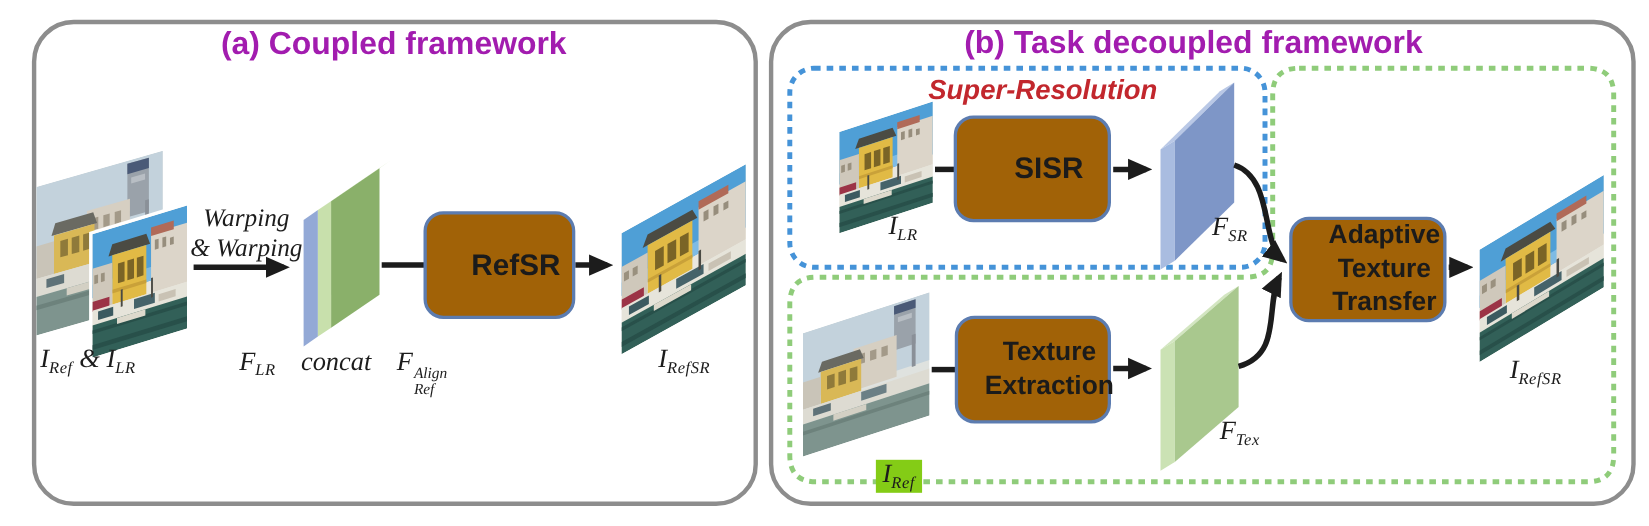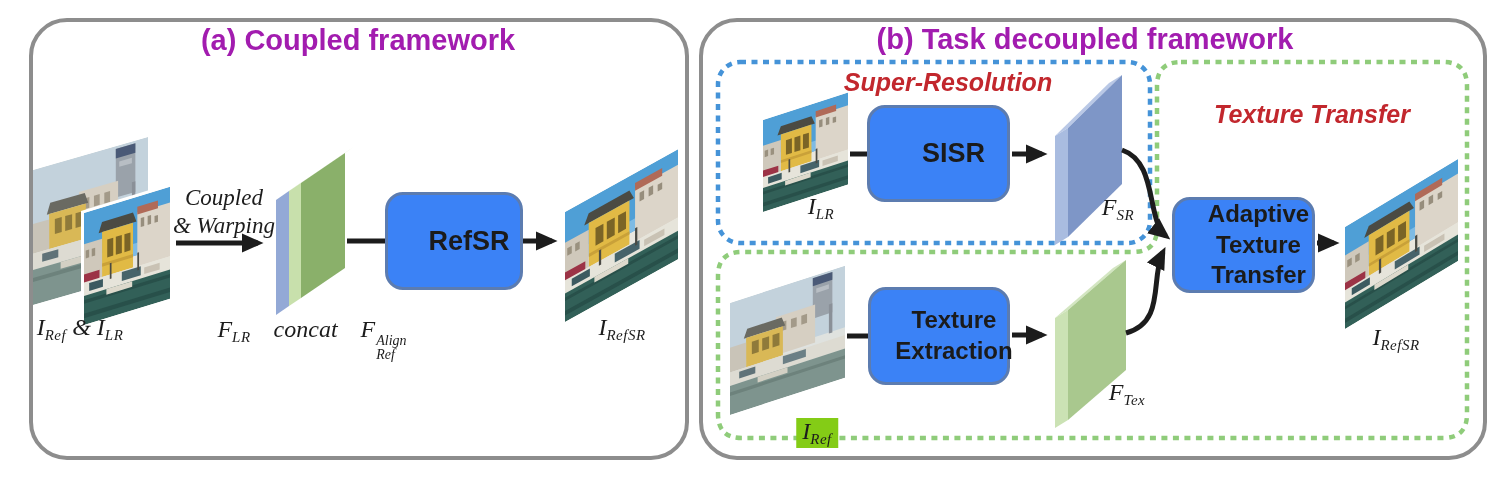--- a/index.html
+++ b/index.html
@@ -13,21 +13,21 @@
   .dash-green{fill:none;stroke:var(--green_dash);stroke-width:4.5;stroke-dasharray:6 5.5;}
   .ln{stroke:var(--arrow);stroke-width:5;fill:none;}
   .lbl{position:absolute;transform:translateX(-50%);white-space:nowrap;color:#1c1c1c;}
   .title{font-weight:bold;font-size:29px;color:#a21caf;}
   .math{font-family:"Liberation Serif",serif;font-style:italic;font-size:24px;}
   .math .sb{font-size:15px;font-style:italic;vertical-align:-0.35em;letter-spacing:0.5px;}
   .math .op{font-style:italic;margin:0 23px;}
   .stk{display:inline-flex;flex-direction:column;align-items:flex-start;font-size:14px;
        line-height:1.05;vertical-align:-0.55em;margin-left:1px;font-style:italic;}
   .red{font-weight:bold;font-style:italic;font-size:25px;color:var(--red_label);}
-  .nodebox{position:absolute;background:#3b82f6;border:3.5px solid var(--box_border);
+  .nodebox{position:absolute;background:#a16207;border:3.5px solid var(--box_border);
        border-radius:18px;display:flex;flex-direction:column;align-items:center;
        justify-content:center;font-weight:bold;color:#1b1b1b;box-sizing:border-box;padding-left:30px;}
   .fs27{font-size:27px;}
   .fs24{font-size:24px;line-height:1.28;}
   .whitebg{background:#84cc16;padding:0 6px;}
 </style>
 </head>
 <body>
 
 <div class="stage">
@@ -155,37 +155,36 @@
   </svg>
 
   <div class="lbl title" style="left:358px;top:24px;">(a) Coupled framework</div>
   <div class="lbl title" style="left:1085px;top:23px;">(b) Task decoupled framework</div>
 
   <div class="lbl math" style="left:80px;top:314px;">
     <span>I</span><span class="sb">Ref</span><span> &amp; </span><span>I</span><span class="sb">LR</span>
   </div>
 
   <div class="lbl math" style="left:224px;top:184px;font-size:23px;line-height:1.2;text-align:center;">
-    <div>Coupled</div>
+    <div>Warping</div>
     <div>&amp; Warping</div>
   </div>
 
   <div class="lbl math" style="left:312px;top:316px;">
     <span>F</span><span class="sb">LR</span><span class="op">concat</span><span>F</span><span class="stk">
         <span>Align</span>
         <span>Ref</span>
       </span>
   </div>
 
   <div class="lbl math" style="left:622px;top:314px;">
     <span>I</span><span class="sb">RefSR</span>
   </div>
 
   <div class="lbl red" style="left:948px;top:68px;">Super-Resolution</div>
-  <div class="lbl red" style="left:1312px;top:100px;">Texture Transfer</div>
 
   <div class="lbl math" style="left:821px;top:193px;">
     <span>I</span><span class="sb">LR</span>
   </div>
 
   <div class="lbl math" style="left:1118px;top:194px;">
     <span>F</span><span class="sb">SR</span>
   </div>
 
   <div class="lbl math whitebg" style="left:817px;top:418px;">

